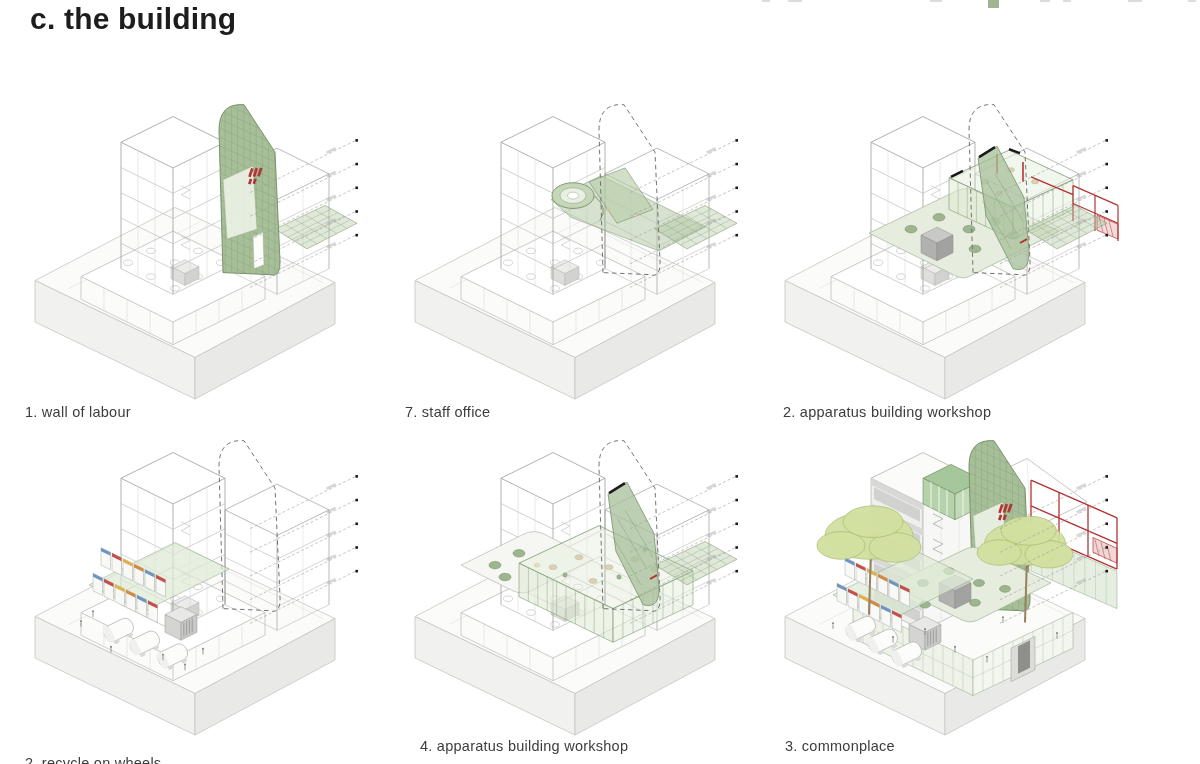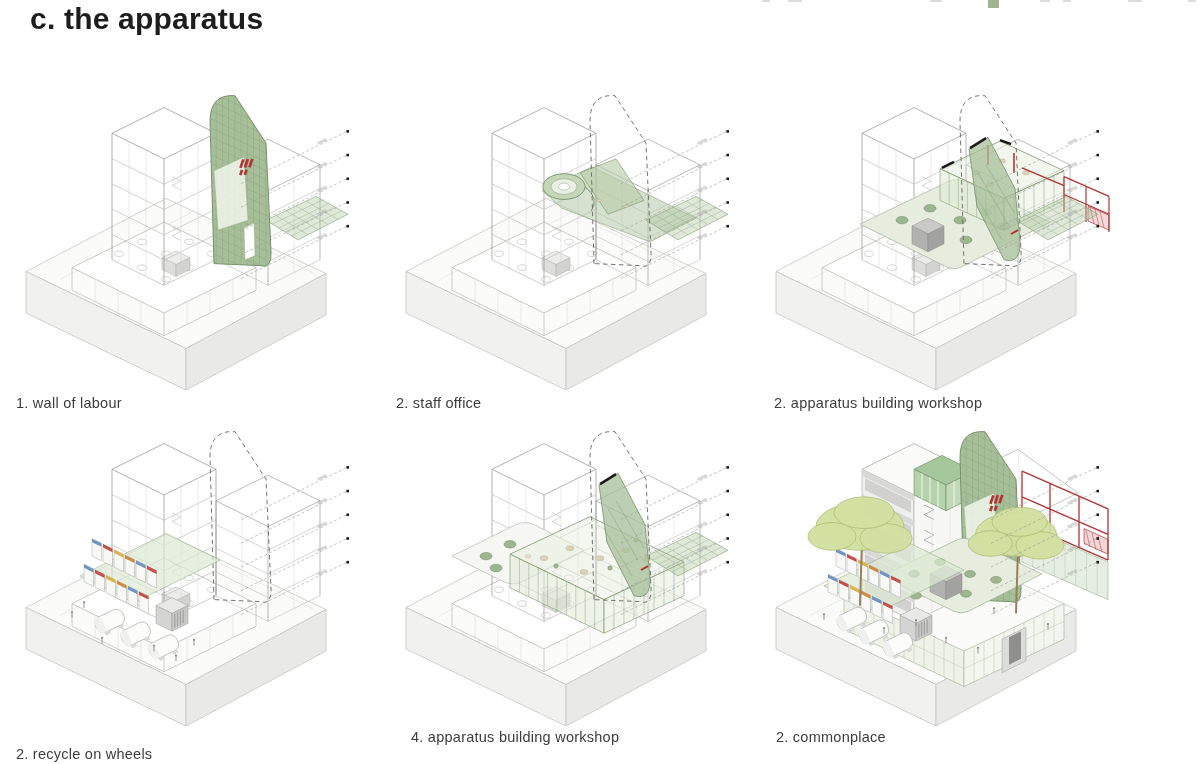--- a/index.html
+++ b/index.html
@@ -6,31 +6,31 @@
   body{
     width:1200px;height:764px;position:relative;overflow:hidden;
     background:#ffffff;font-family:"Liberation Sans",sans-serif;
   }
   #page-title{
     position:absolute;left:30px;top:2px;margin:0;
     font-size:30px;font-weight:700;color:#1d1d1d;letter-spacing:.2px;
   }
   .remnant{position:absolute;top:0;height:2px;background:#dcdcda}
   #header-tab{position:absolute;top:0;width:11px;height:8px}
-  .panel{position:absolute;width:360px;height:340px;margin:4px;padding:0}
+  .panel{position:absolute;width:360px;height:340px;margin:13px;padding:0}
   .panel svg{position:absolute;left:0;top:0;width:360px;height:318px}
   .caption{
     position:absolute;font-size:14.5px;color:#3c3c3c;
     letter-spacing:.25px;white-space:nowrap;
   }
 </style>
 </head>
 <body>
 
-<h1 id="page-title">c. the apparatus</h1>
+<h1 id="page-title">c. the building</h1>
 
 <div>
   <div class="remnant" style="left:762px;width:8px"></div>
   <div class="remnant" style="left:788px;width:14px"></div>
   <div class="remnant" style="left:930px;width:12px"></div>
   <div id="header-tab" style="left: 988px; background: rgb(159, 181, 145);"></div>
   <div class="remnant" style="left:1040px;width:10px"></div>
   <div class="remnant" style="left:1063px;width:8px"></div>
   <div class="remnant" style="left:1128px;width:14px"></div>
   <div class="remnant" style="left:1188px;width:8px"></div>
@@ -266,21 +266,21 @@
       <line x1="227" y1="159" x2="333" y2="106" stroke="#9c9c9c" stroke-width="0.6" stroke-dasharray="3 2.2"></line>
       <rect x="303" y="115" width="10" height="2.6" fill="#b4b4b4" opacity="0.55" transform="rotate(-26 308 116)"></rect>
       <rect x="332.4" y="104.8" width="2.6" height="2.6" fill="#181818"></rect>
       <line x1="227" y1="183" x2="333" y2="130" stroke="#9c9c9c" stroke-width="0.6" stroke-dasharray="3 2.2"></line>
       <rect x="303" y="139" width="10" height="2.6" fill="#b4b4b4" opacity="0.55" transform="rotate(-26 308 140)"></rect>
       <rect x="332.4" y="128.8" width="2.6" height="2.6" fill="#181818"></rect>
       <line x1="227" y1="207" x2="333" y2="154" stroke="#9c9c9c" stroke-width="0.6" stroke-dasharray="3 2.2"></line>
       <rect x="303" y="163" width="10" height="2.6" fill="#b4b4b4" opacity="0.55" transform="rotate(-26 308 164)"></rect>
       <rect x="332.4" y="152.8" width="2.6" height="2.6" fill="#181818"></rect>
     </svg>
-  <figcaption class="caption" style="left:2px;top:321px">2. staff office</figcaption>
+  <figcaption class="caption" style="left:2px;top:321px">7. staff office</figcaption>
 </figure>
 <figure class="panel" style="left:760px;top:70px">
   <svg class="axon" viewBox="0 0 360 322" preserveAspectRatio="none">
       <polygon points="12,200 152,126 312,202 172,278" fill="#fbfbfa" stroke="#c5c5c3" stroke-width="0.8"></polygon>
       <polygon points="12,200 172,278 172,320 12,242" fill="#f1f1ef" stroke="#c5c5c3" stroke-width="0.8"></polygon>
       <polygon points="172,278 312,202 312,244 172,320" fill="#e9e9e7" stroke="#c5c5c3" stroke-width="0.8"></polygon>
       <line x1="46" y1="208" x2="178" y2="140" stroke="#e3e3e1" stroke-width="0.7"></line>
       <line x1="196" y1="150" x2="300" y2="202" stroke="#e3e3e1" stroke-width="0.7"></line>
       <polygon points="58,196 150,150 242,196 150,242" fill="rgba(255,255,255,0.9)" stroke="#b9b9b7" stroke-width="0.8"></polygon>
       <ellipse cx="105" cy="182" rx="4.5" ry="2.8" fill="#ffffff" stroke="#b9b9b7" stroke-width="0.6"></ellipse>
@@ -921,14 +921,14 @@
       <line x1="227" y1="159" x2="333" y2="106" stroke="#9c9c9c" stroke-width="0.6" stroke-dasharray="3 2.2"></line>
       <rect x="303" y="115" width="10" height="2.6" fill="#b4b4b4" opacity="0.55" transform="rotate(-26 308 116)"></rect>
       <rect x="332.4" y="104.8" width="2.6" height="2.6" fill="#181818"></rect>
       <line x1="227" y1="183" x2="333" y2="130" stroke="#9c9c9c" stroke-width="0.6" stroke-dasharray="3 2.2"></line>
       <rect x="303" y="139" width="10" height="2.6" fill="#b4b4b4" opacity="0.55" transform="rotate(-26 308 140)"></rect>
       <rect x="332.4" y="128.8" width="2.6" height="2.6" fill="#181818"></rect>
       <line x1="227" y1="207" x2="333" y2="154" stroke="#9c9c9c" stroke-width="0.6" stroke-dasharray="3 2.2"></line>
       <rect x="303" y="163" width="10" height="2.6" fill="#b4b4b4" opacity="0.55" transform="rotate(-26 308 164)"></rect>
       <rect x="332.4" y="152.8" width="2.6" height="2.6" fill="#181818"></rect>
     </svg>
-  <figcaption class="caption" style="left:12px;top:319px">2. commonplace</figcaption>
+  <figcaption class="caption" style="left:12px;top:319px">3. commonplace</figcaption>
 </figure>
 
 </body></html>

